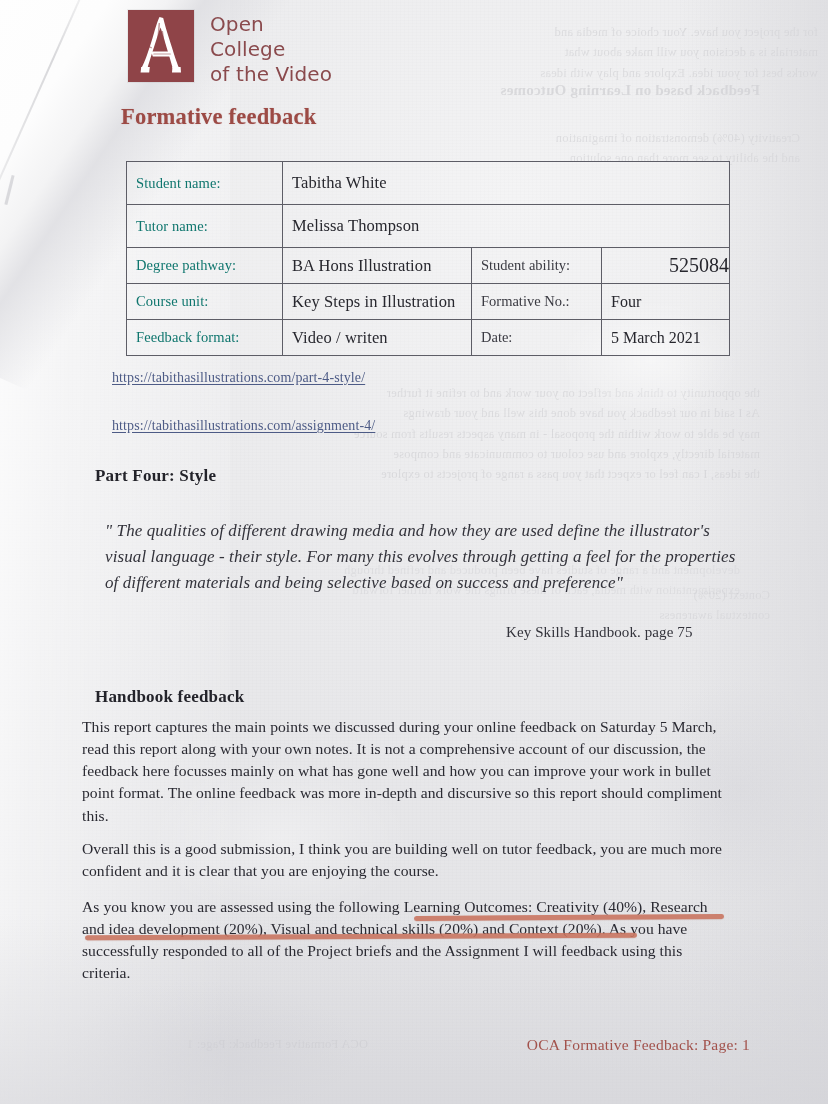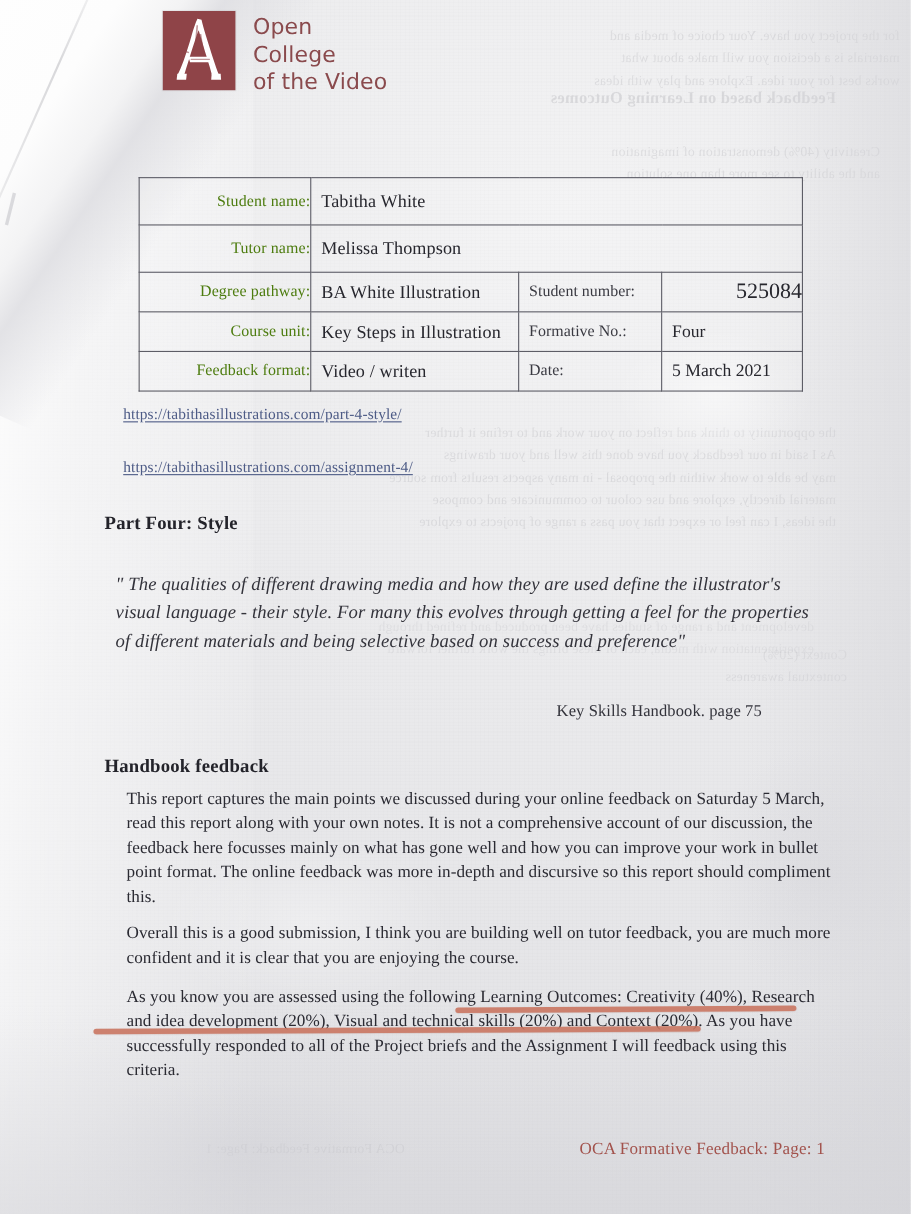--- a/index.html
+++ b/index.html
@@ -103,21 +103,20 @@
   .bleed-low   { left: 470px; top: 585px; width: 300px; font-size: 12.5px; opacity: .11; }
   .bleed-foot  { left: 88px;  top: 1034px; width: 280px; font-size: 12.5px; opacity: .12; }
   .bleed-band  { left: 120px; top: 560px; width: 620px; font-size: 12.5px; opacity: .09; }
 
   
   .logo-block {
     position: absolute;
     left: 128px; top: 10px;
     display: flex;
     align-items: flex-start;
-    margin-left: 20px;
   }
   .logo-mark {
     position: relative;
     width: 66px; height: 72px;
     background: #8f4448;
     box-shadow: 0 0 0 1px rgba(0,0,0,.05);
     overflow: hidden;
     flex: none;
   }
   .logo-mark svg { display:block; width:100%; height:100%; }
@@ -155,23 +154,22 @@
     border: 1.4px solid #5d5d66;
     padding: 0 0 0 9px;
     vertical-align: middle;
     font-family: "Liberation Serif", serif;
   }
   .row-tall td { height: 42px; }
   .row-short td { height: 35px; }
   .cell-label {
     width: 146px;
     font-size: 14.5px;
-    color: #4d7c0f;
-    letter-spacing: .1px;
-    text-align: right;
+    color: #0f766e;
+    letter-spacing: .1px;
   }
   .cell-value {
     font-size: 16.5px;
     color: #27272e;
     letter-spacing: .1px;
   }
   .cell-label2 { width: 120px; font-size: 14.5px; color: #3a3a42; }
   .cell-value2 { width: 118px; font-size: 16px; color: #27272e; }
   .value-num {
     font-family: "DejaVu Sans", "Liberation Sans", sans-serif;
@@ -213,30 +211,30 @@
     width: 632px;
     font-family: "Liberation Serif", serif;
     font-style: italic;
     font-size: 17px;
     line-height: 1.52;
     color: #33333b;
     letter-spacing: .1px;
   }
   .citation {
     position: absolute;
-    left: 506px; top: 639px;
+    left: 506px; top: 624px;
     font-family: "Liberation Serif", serif;
     font-size: 15px;
     color: #33333b;
     letter-spacing: .1px;
   }
 
   .para {
     position: absolute;
-    left: 115px;
+    left: 82px;
     width: 644px;
     font-family: "Liberation Serif", serif;
     font-size: 15.6px;
     line-height: 1.42;
     color: #2a2a32;
     letter-spacing: .05px;
     text-align: left;
   }
   .para-1 { top: 716px; }
   .para-2 { top: 838px; }
@@ -325,35 +323,36 @@
         </g>
       </svg>
     </div>
     <div class="logo-words">
       <span>Open</span>
       <span>College</span>
       <span>of the Video</span>
     </div>
   </div>
 
+  <div class="doc-title">Formative feedback</div>
 
   <table class="info-table">
     <tbody>
       <tr class="row-tall">
         <td class="cell-label">Student name:</td>
         <td class="cell-value" colspan="3">Tabitha White</td>
       </tr>
       <tr class="row-tall">
         <td class="cell-label">Tutor name:</td>
         <td class="cell-value" colspan="3">Melissa Thompson</td>
       </tr>
       <tr class="row-short">
         <td class="cell-label">Degree pathway:</td>
-        <td class="cell-value">BA White Illustration</td>
-        <td class="cell-label2">Student number:</td>
+        <td class="cell-value">BA Hons Illustration</td>
+        <td class="cell-label2">Student ability:</td>
         <td class="cell-value2 value-num">525084</td>
       </tr>
       <tr class="row-short">
         <td class="cell-label">Course unit:</td>
         <td class="cell-value">Key Steps in Illustration</td>
         <td class="cell-label2">Formative No.:</td>
         <td class="cell-value2">Four</td>
       </tr>
       <tr class="row-short">
         <td class="cell-label">Feedback format:</td>

